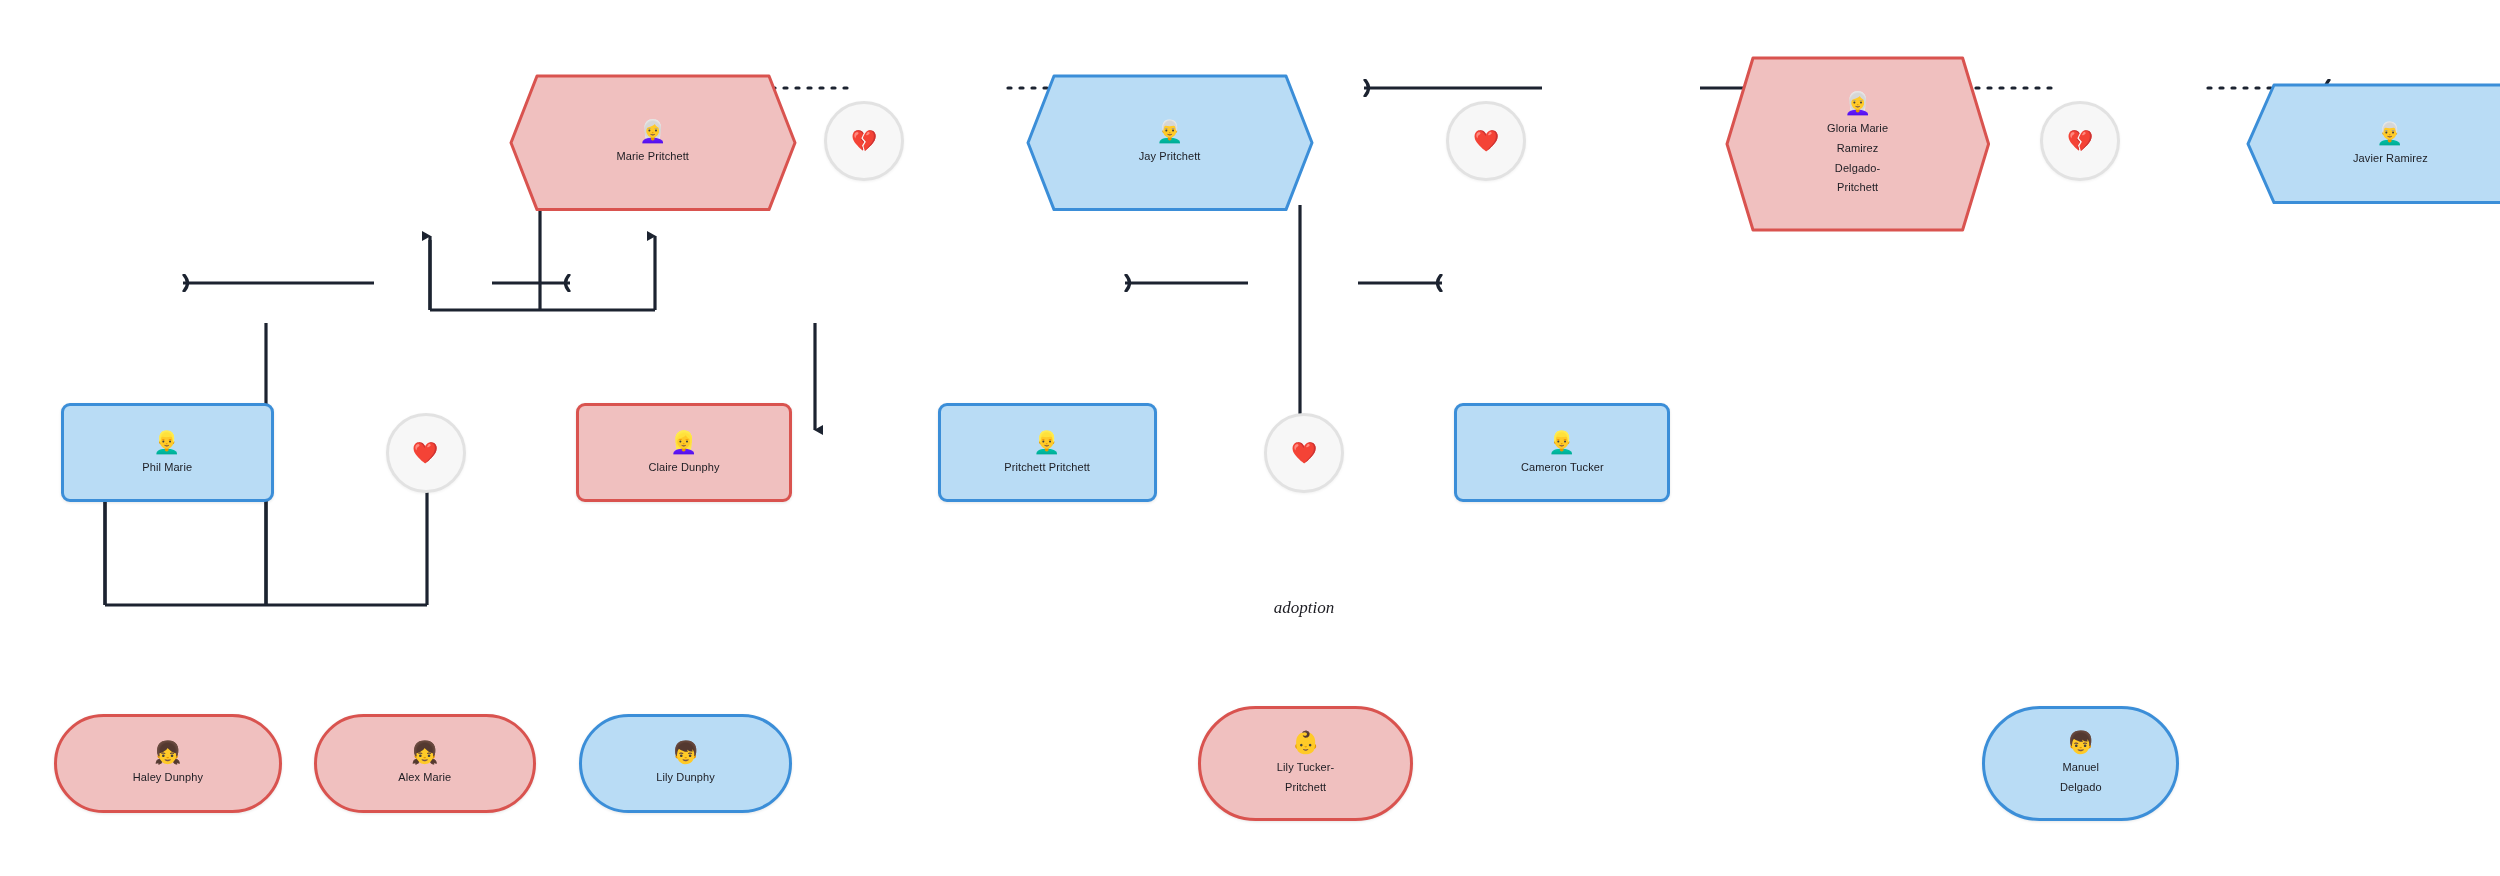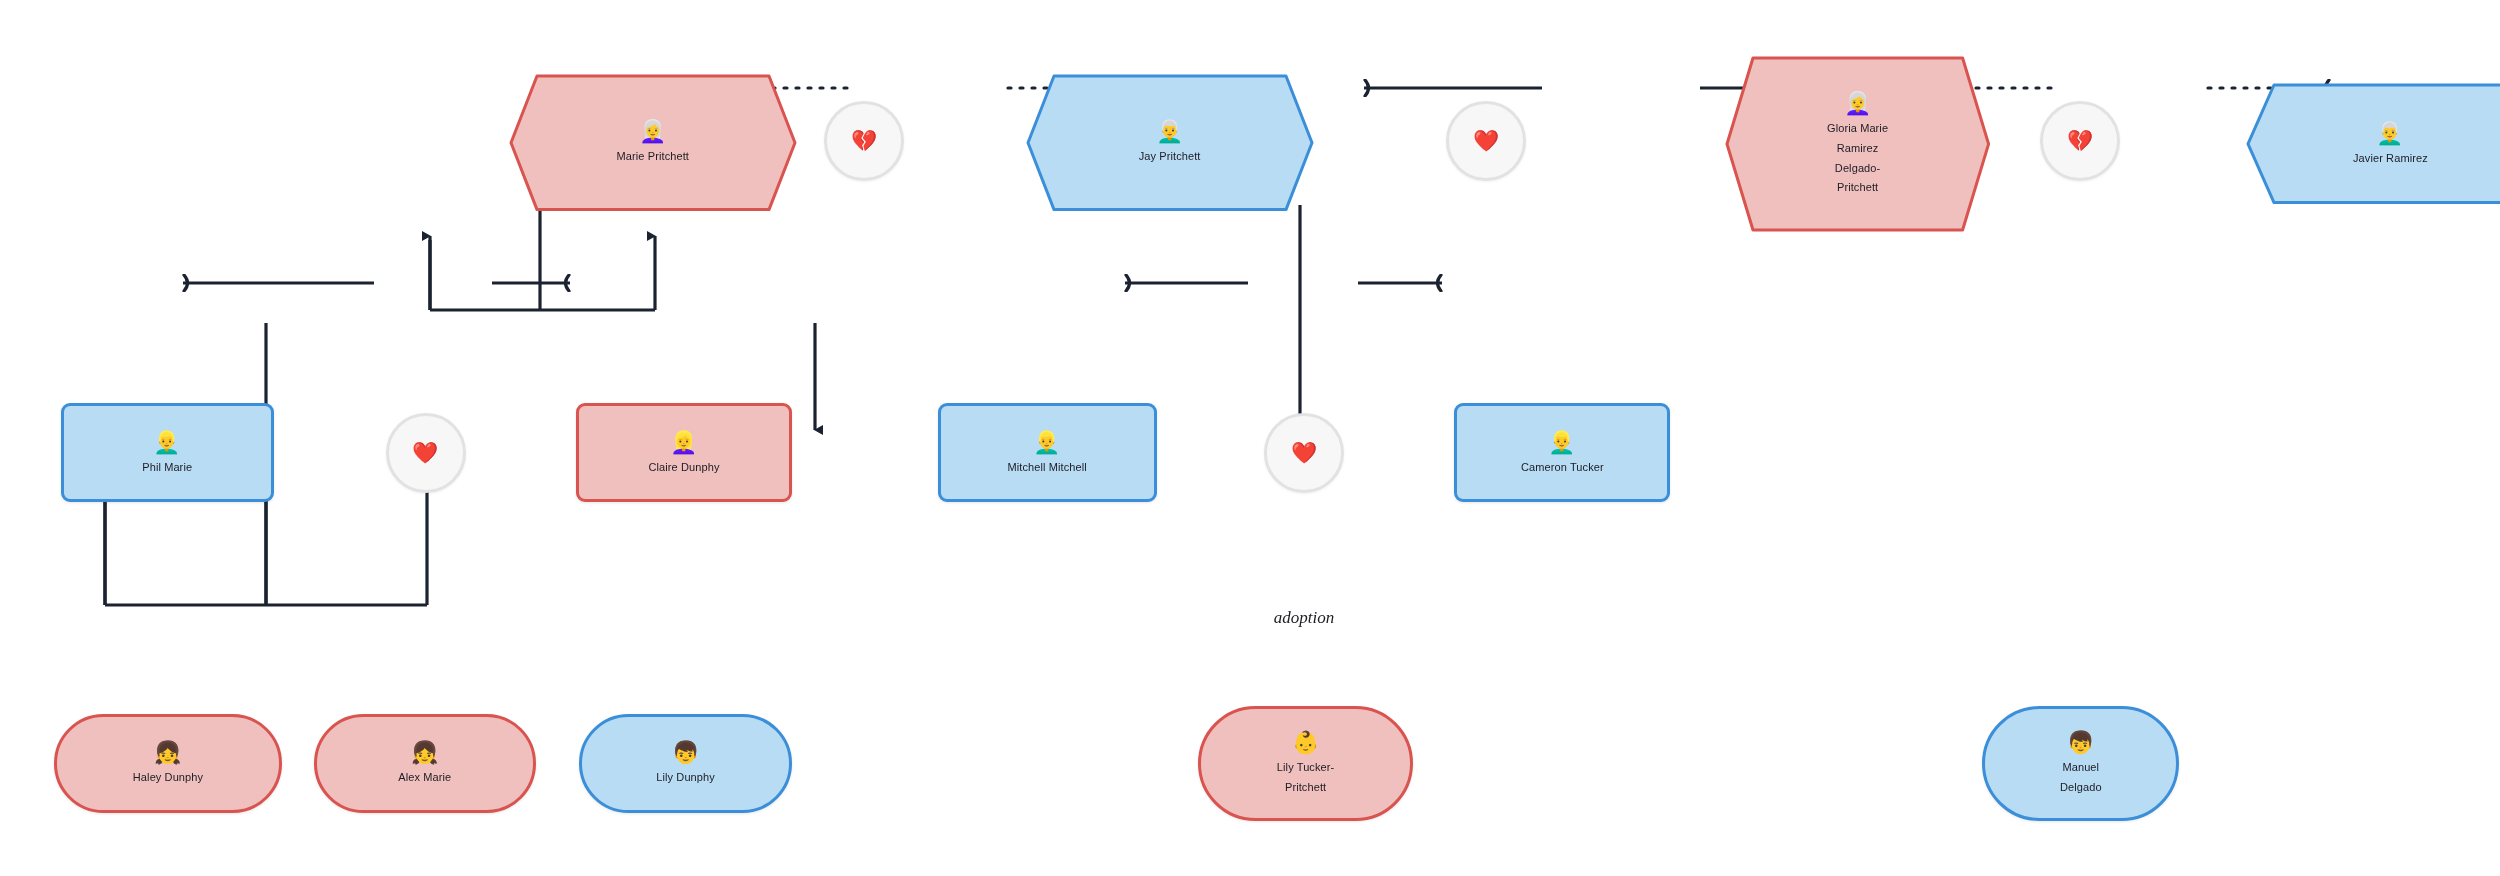--- a/index.html
+++ b/index.html
@@ -117,21 +117,20 @@
   .edge-label {
     position: absolute;
     font-family: "Liberation Serif", serif;
     font-style: italic;
     font-size: 17px;
     color: #1c1c22;
     background: #ffffff;
     padding: 0 5px;
     white-space: nowrap;
     transform: translate(-50%, -50%);
-    margin-top: 10px;
   }
 </style>
 </head>
 <body>
 
 <div id="canvas">
 
   <svg id="edge-layer" viewBox="0 0 2500 876" width="2500" height="876" xmlns="http://www.w3.org/2000/svg">
     <defs>
       <marker id="arrowDown" markerWidth="10" markerHeight="10" refX="5" refY="8" orient="auto" markerUnits="userSpaceOnUse">
@@ -215,21 +214,21 @@
         </svg>
         <div class="inner"><span class="emoji">👨‍🦳</span><span class="nlabel">Javier Ramirez</span></div>
       </div>
       <div class="node shape-rect pal-male" style="left: 60.8px; top: 403.2px; width: 212.8px; height: 99.2px;">
         <div class="inner"><span class="emoji">👱‍♂️</span><span class="nlabel">Phil Marie</span></div>
       </div>
       <div class="node shape-rect pal-female" style="left: 576px; top: 403.2px; width: 216px; height: 99.2px;">
         <div class="inner"><span class="emoji">👱‍♀️</span><span class="nlabel">Claire Dunphy</span></div>
       </div>
       <div class="node shape-rect pal-male" style="left: 937.6px; top: 403.2px; width: 219.2px; height: 99.2px;">
-        <div class="inner"><span class="emoji">👱‍♂️</span><span class="nlabel">Mitchell Mitchell</span></div>
+        <div class="inner"><span class="emoji">👱‍♂️</span><span class="nlabel">Pritchett Pritchett</span></div>
       </div>
       <div class="node shape-rect pal-male" style="left: 1454.4px; top: 403.2px; width: 216px; height: 99.2px;">
         <div class="inner"><span class="emoji">👱‍♂️</span><span class="nlabel">Cameron Tucker</span></div>
       </div>
       <div class="node shape-stadium pal-female" style="left: 54.4px; top: 713.6px; width: 227.2px; height: 99.2px;">
         <div class="inner"><span class="emoji">👧</span><span class="nlabel">Haley Dunphy</span></div>
       </div>
       <div class="node shape-stadium pal-female" style="left: 313.6px; top: 713.6px; width: 222.4px; height: 99.2px;">
         <div class="inner"><span class="emoji">👧</span><span class="nlabel">Alex Marie</span></div>
       </div>

